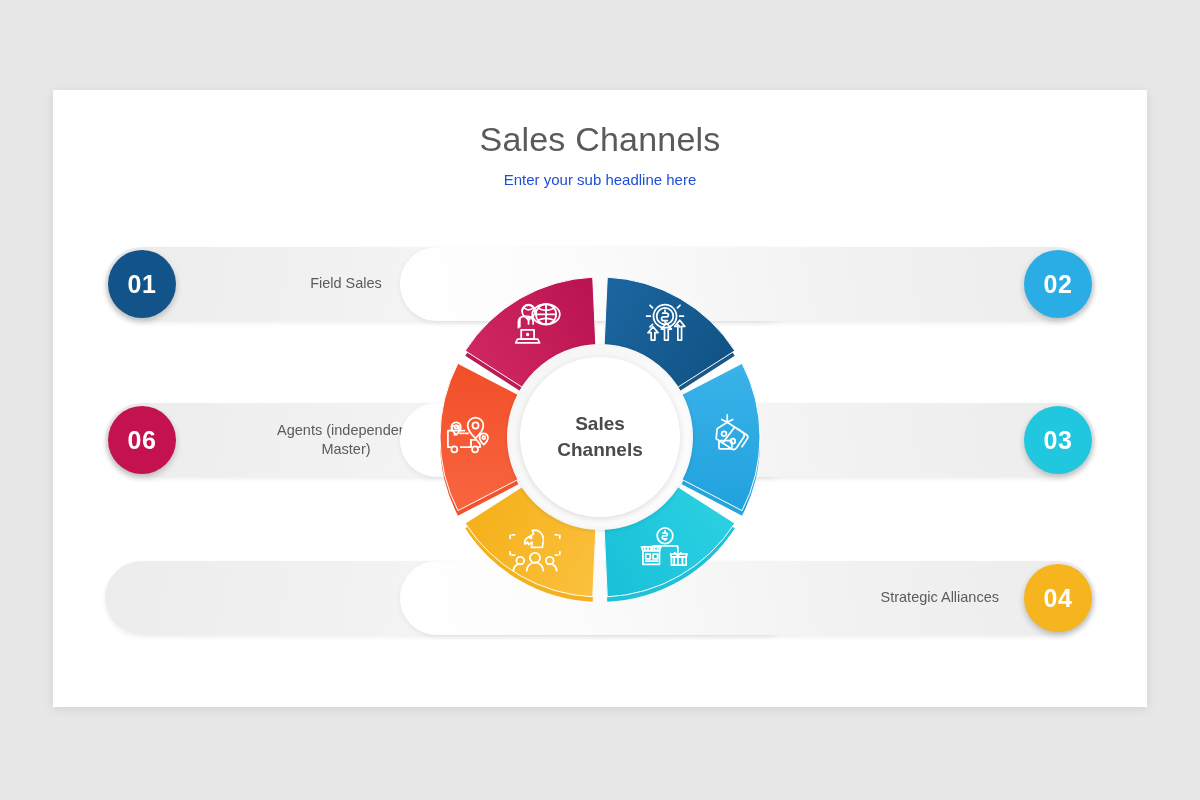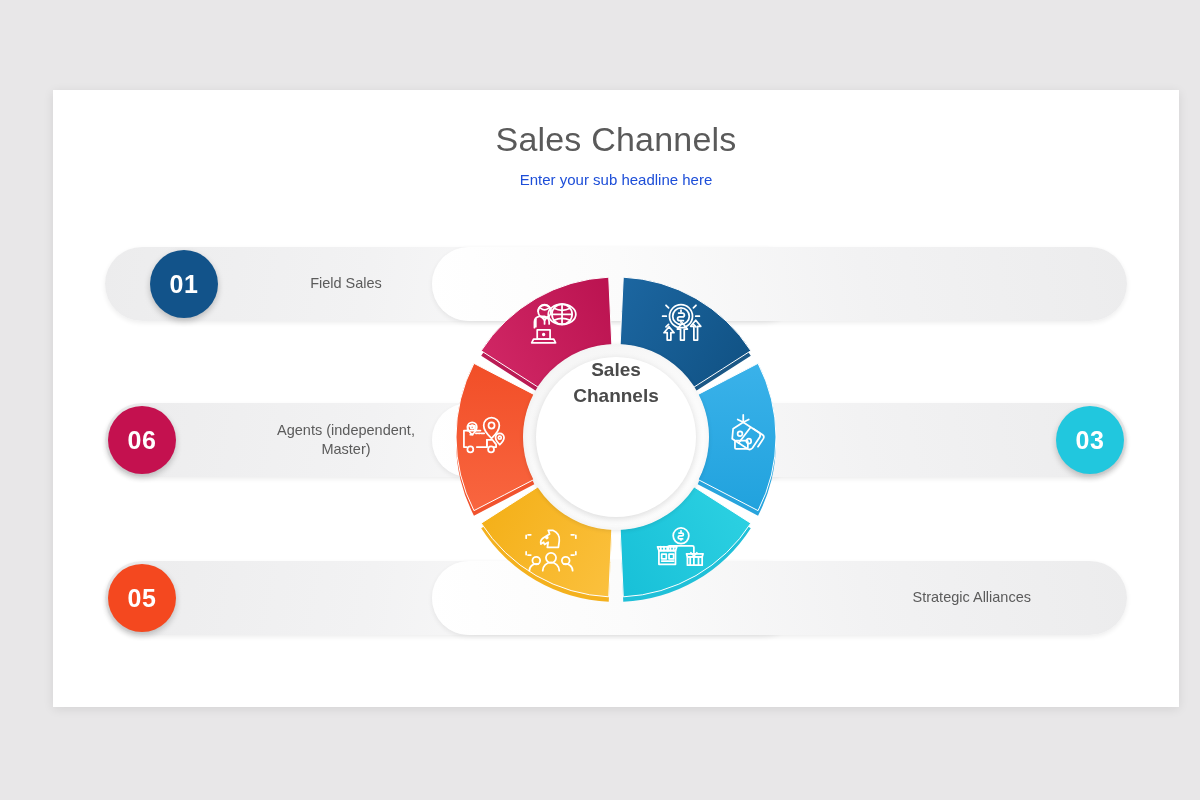--- a/index.html
+++ b/index.html
@@ -8,21 +8,20 @@
     background: #e8e7e8;
     font-family: "Liberation Sans", sans-serif;
     overflow: hidden;
   }
   #slide {
     position: absolute;
     left: 53px; top: 90px;
     width: 1094px; height: 617px;
     background: #ffffff;
     box-shadow: 0 2px 10px rgba(0,0,0,0.09);
-    padding-left: 32px;
   }
   #title {
     position: absolute; left: 0; top: 30px; width: 100%;
     text-align: center;
     font-size: 34px; color: #5a5a5a; font-weight: 400;
     letter-spacing: 0.2px;
   }
   #subtitle {
     position: absolute; left: 0; top: 81px; width: 100%;
     text-align: center;
@@ -80,56 +79,57 @@
     transform: translate(-50%, -50%);
     width: 186px; height: 186px; border-radius: 50%;
     background: linear-gradient(150deg, #f4f4f4 0%, #fafafa 45%, #ffffff 100%);
     box-shadow: inset 0 -2px 6px rgba(0,0,0,0.05), 0 1px 4px rgba(0,0,0,0.10);
     display: flex; align-items: center; justify-content: center;
   }
   #hub-inner {
     width: 160px; height: 160px; border-radius: 50%;
     background: #ffffff;
     box-shadow: 0 2px 7px rgba(0,0,0,0.13);
-    display: flex; justify-content: center;
+    display: flex; align-items: center; justify-content: center;
   }
   #hub-text {
     text-align: center;
     font-size: 19px; font-weight: bold; color: #4a4a4a;
     line-height: 1.36; white-space: pre-line;
   }
   .seg-icon { pointer-events: none; }
 </style>
 </head>
 <body>
 
 <div id="slide">
 
   <div id="title">Sales Channels</div>
   <div id="subtitle">Enter your sub headline here</div>
 
   <div class="pill left" style="top:157px">
-    <div class="badge" id="b0" style="background: rgb(18, 83, 138); margin-left: 42px;">01</div>
+    <div class="badge" id="b0" style="background: rgb(18, 83, 138);">01</div>
     <div class="pill-label">Field Sales</div>
   </div>
   <div class="pill left" style="top:313px">
     <div class="badge" id="b5" style="background: rgb(196, 17, 79);">06</div>
     <div class="pill-label">Agents (independent,
 Master)</div>
   </div>
   <div class="pill left" style="top:471px">
-    <div class="badge" id="b4" style="background: rgb(244, 72, 31);">05</div>
   </div>
 
   <div class="pill right" style="top:157px">
+    <div class="badge" id="b1" style="background: rgb(41, 173, 228);">02</div>
   </div>
   <div class="pill right" style="top:313px">
     <div class="badge" id="b2" style="background: rgb(33, 199, 222);">03</div>
   </div>
   <div class="pill right" style="top:471px">
+    <div class="badge" id="b3" style="background: rgb(246, 180, 30);">04</div>
     <div class="pill-label">Strategic Alliances</div>
   </div>
 
   <div id="wheel">
     <svg viewBox="0 0 470 470" xmlns="http://www.w3.org/2000/svg">
       <defs>
         <filter id="segshadow" x="-25%" y="-25%" width="150%" height="150%">
           <feDropShadow dx="0" dy="3" stdDeviation="3" flood-color="#000000" flood-opacity="0.20"></feDropShadow>
         </filter>
       <linearGradient id="g0" gradientUnits="userSpaceOnUse" x1="207.21629157329116" y1="77.43075951804673" x2="385.35081932574536" y2="180.27677706789302">

